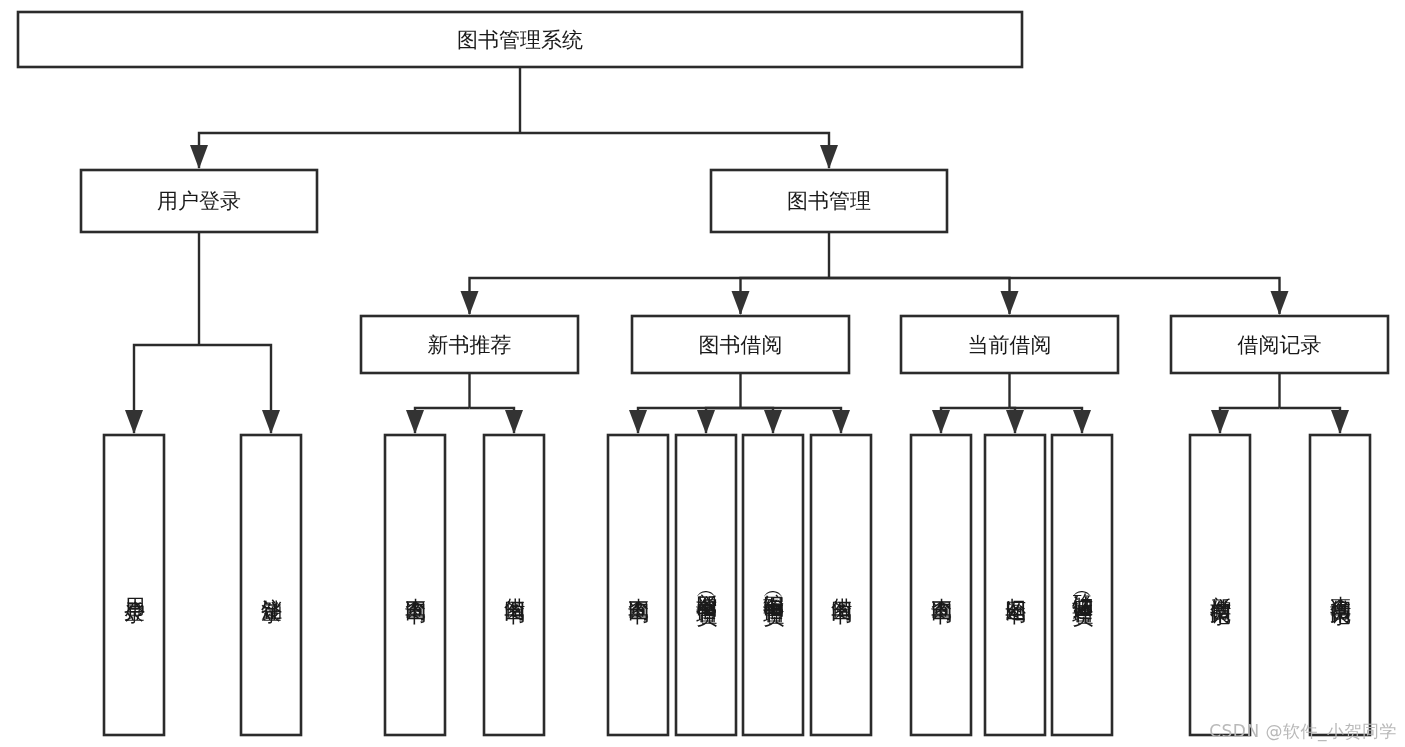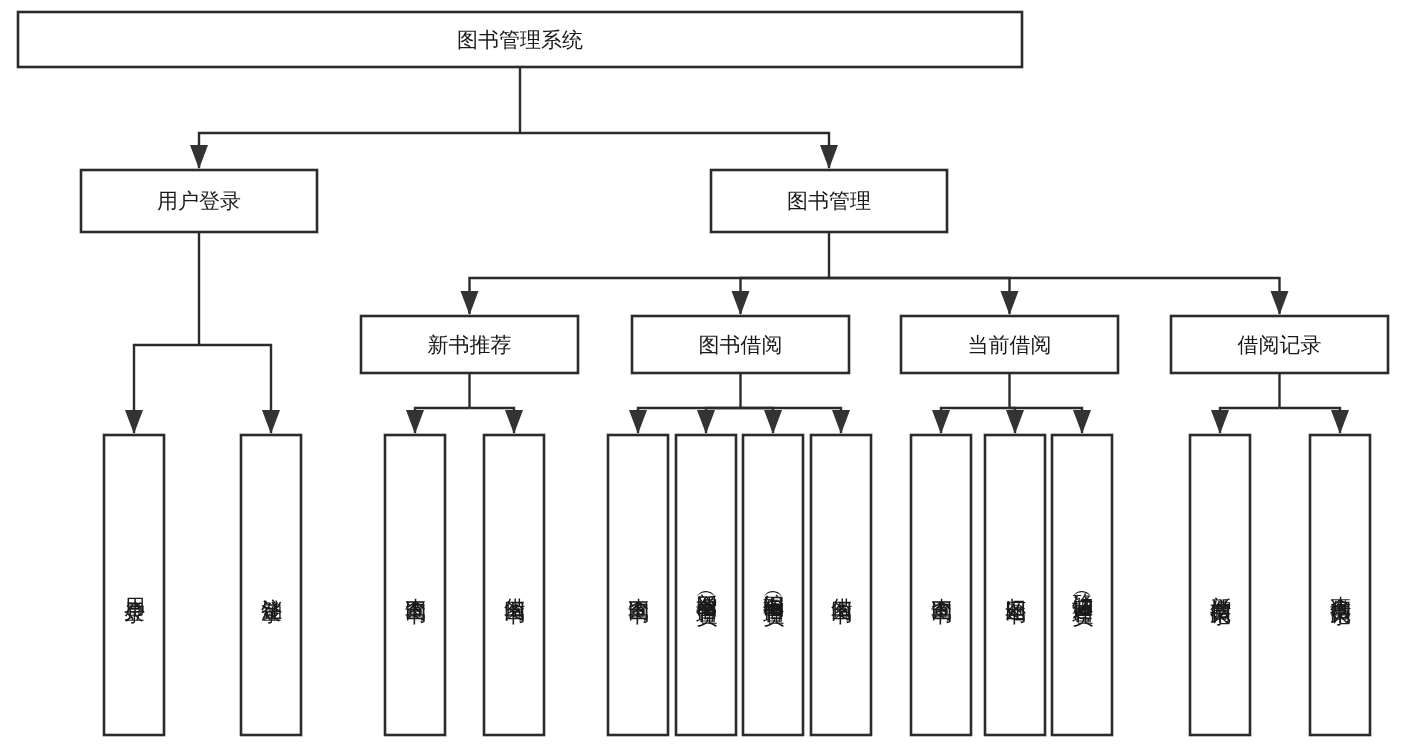--- a/index.html
+++ b/index.html
@@ -200,14 +200,15 @@
         <span class="leaf-label">确认归还（管理员）</span>
       </div>
       <div class="leaf-label-wrap" style="left: 1190px; top: 435px; width: 60px; height: 300px;">
         <span class="leaf-label">新增借阅记录</span>
       </div>
       <div class="leaf-label-wrap" style="left: 1310px; top: 435px; width: 60px; height: 300px;">
         <span class="leaf-label">查询借阅记录</span>
       </div>
     </div>
 
+  <div class="watermark">CSDN @软件_小贺同学</div>
 
 </div>
 
 </body></html>

